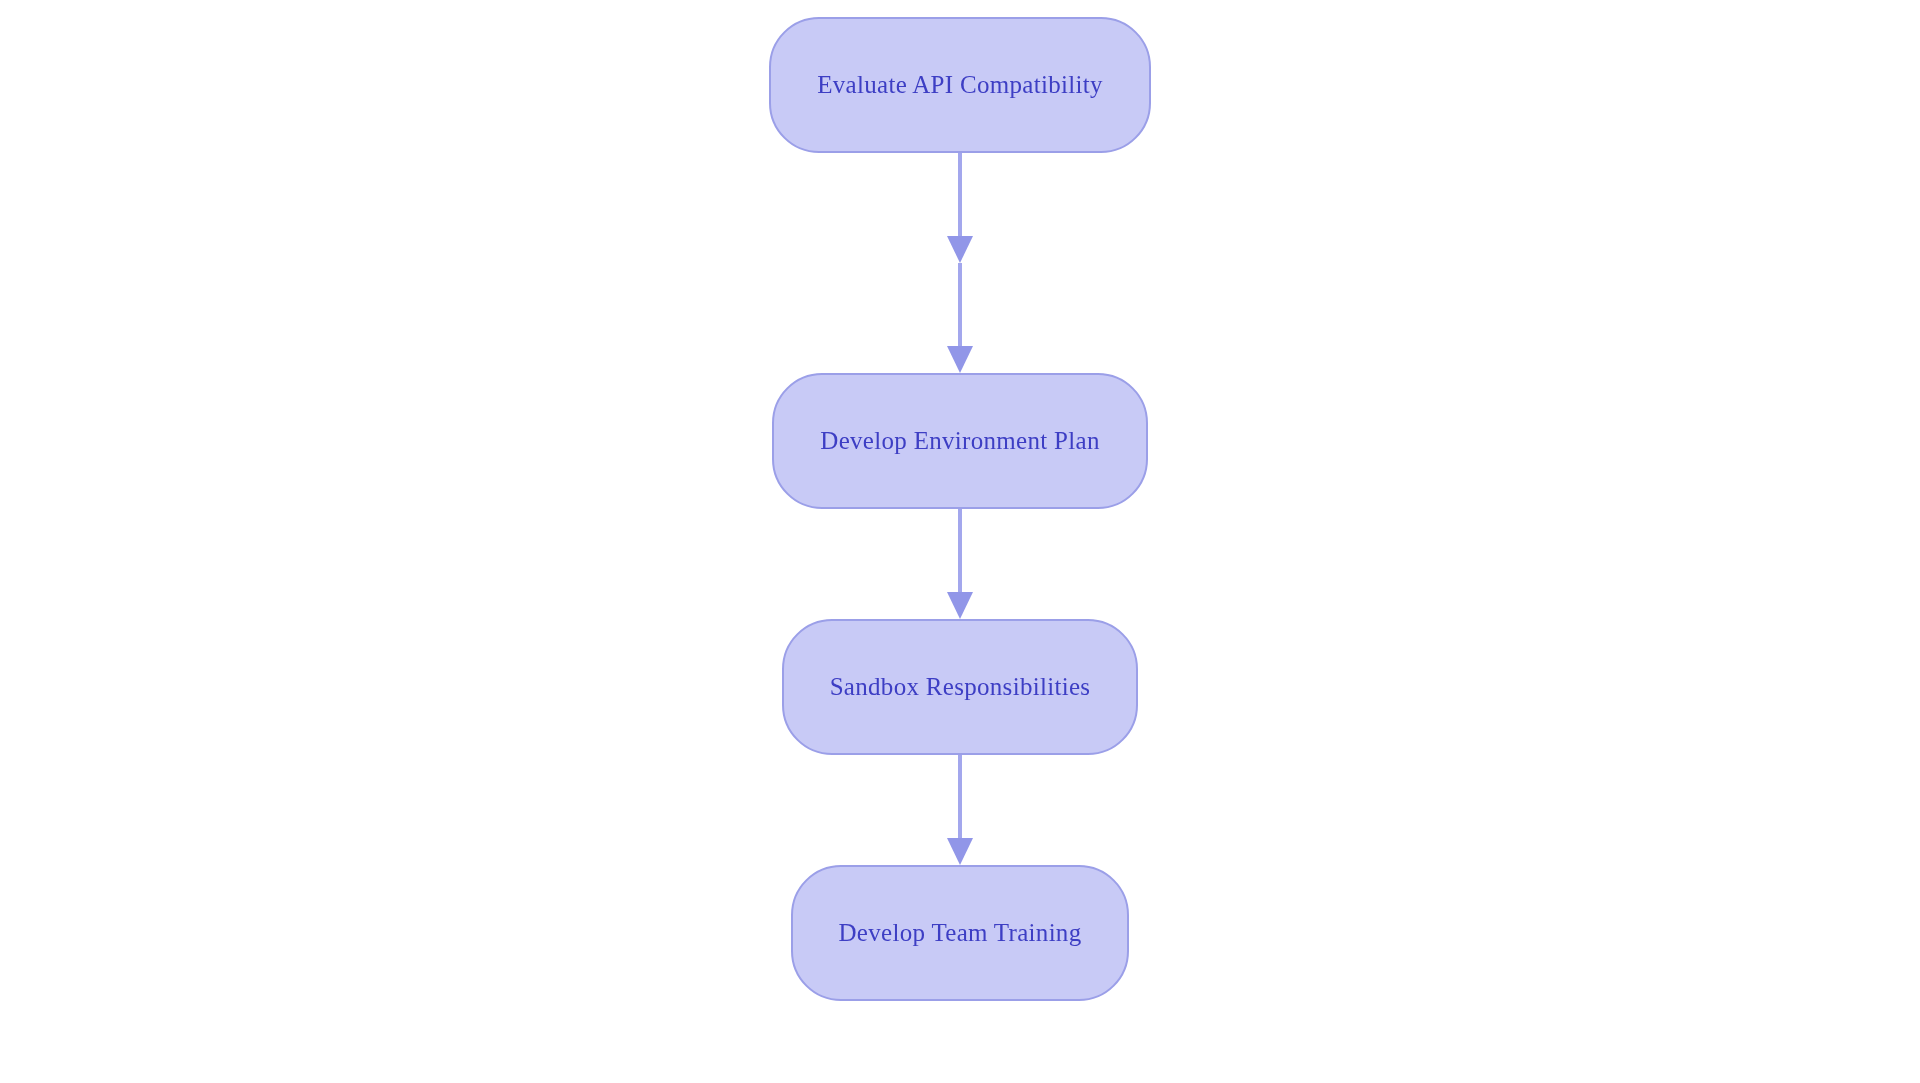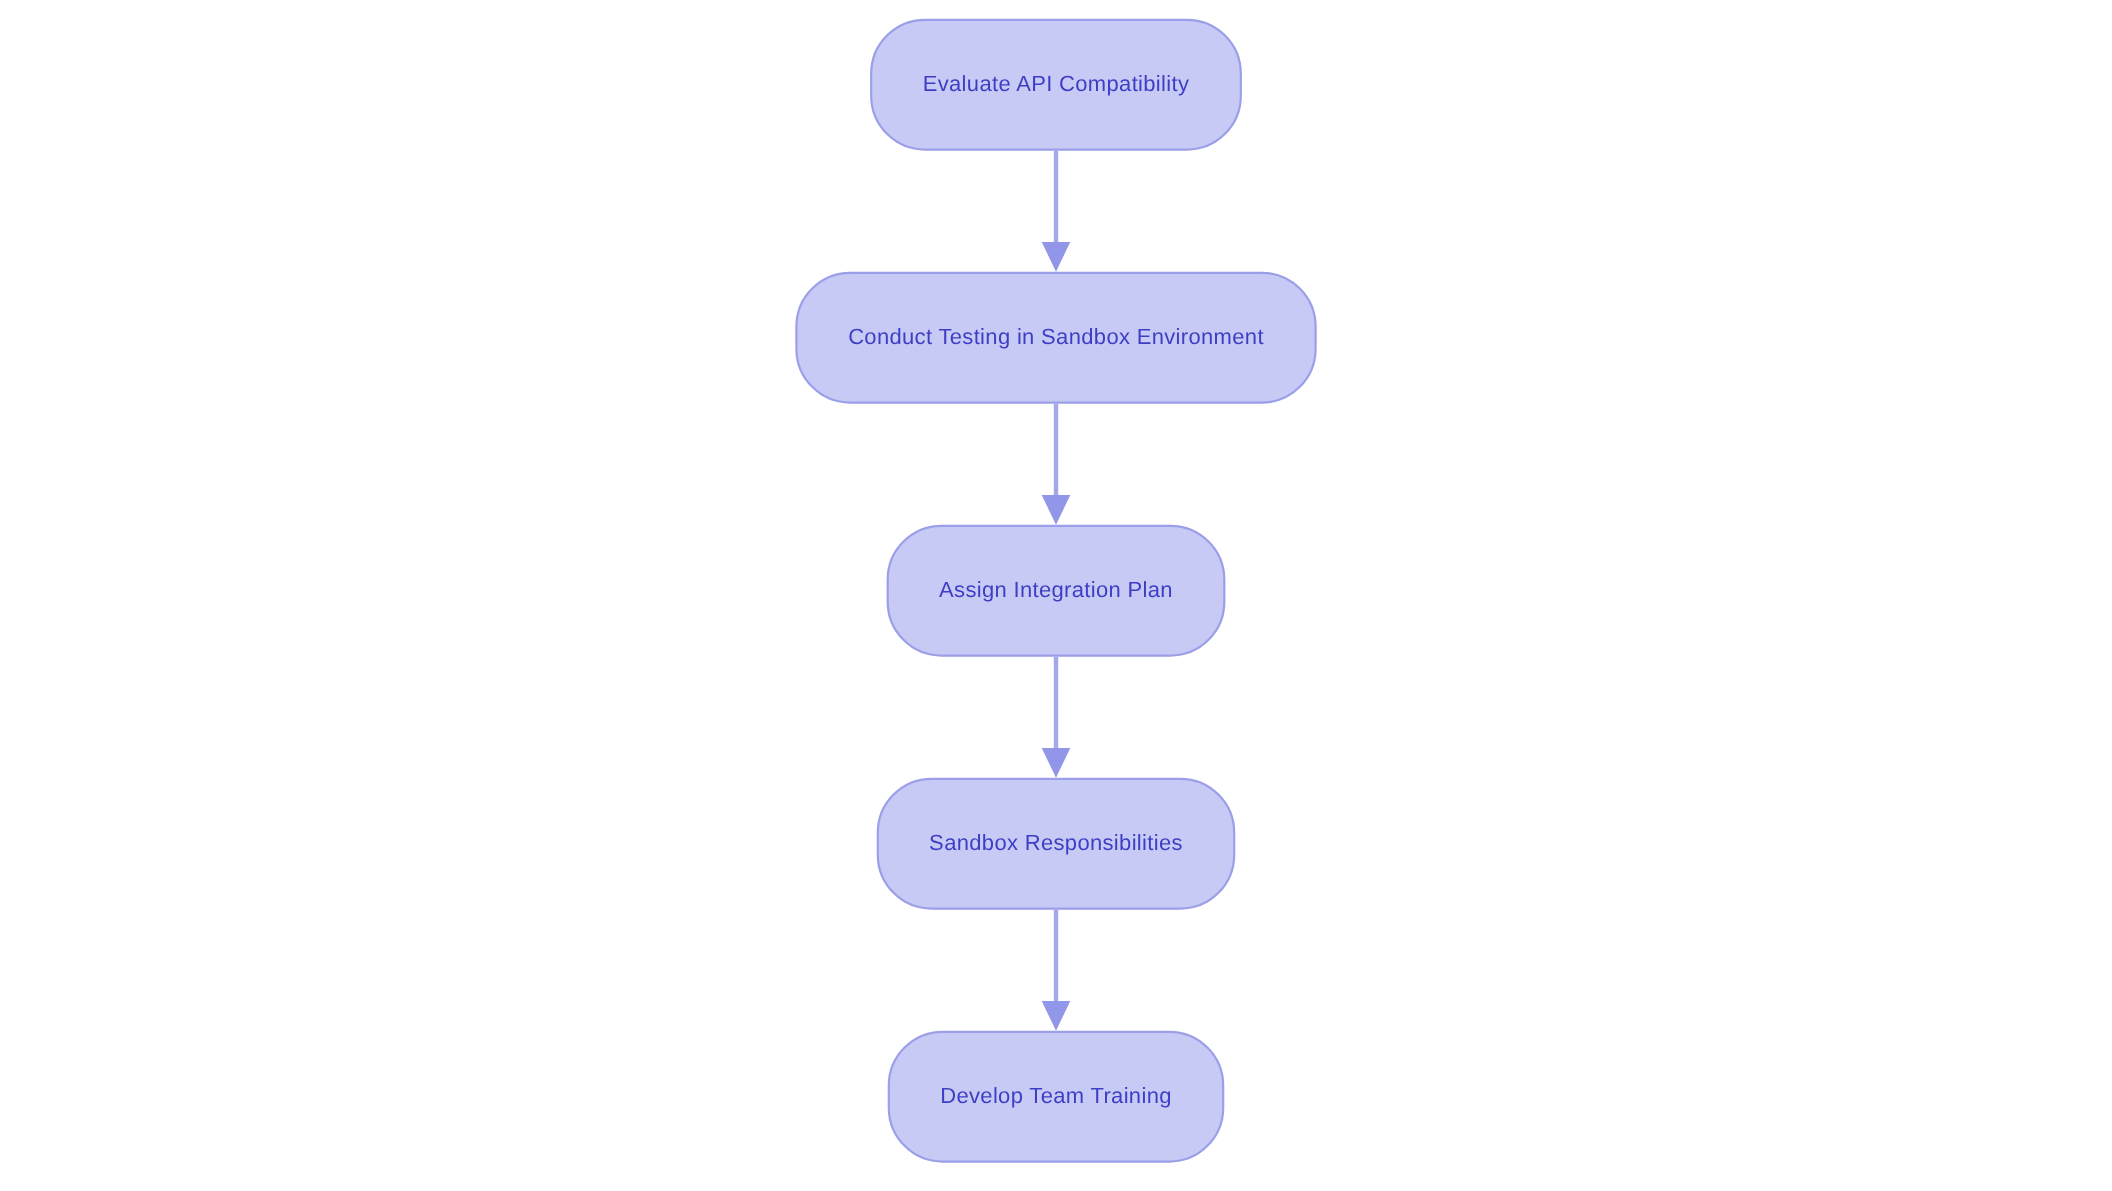--- a/index.html
+++ b/index.html
@@ -17,33 +17,34 @@
     width: 100%;
     height: 100%;
   }
   .flow {
     padding-top: 17px;
     display: flex;
     flex-direction: column;
     align-items: center;
   }
   .node {
-    height: 120px;
+    height: 136px;
     box-sizing: border-box;
     display: flex;
     align-items: center;
     justify-content: center;
     padding: 0 46px;
     border-radius: 50px;
     background: var(--node-fill, #c8caf6);
     border: 2px solid var(--node-border, #9b9fe8);
     color: var(--node-text, #3d3ec4);
-    font-size: 20px;
+    font-size: 25px;
     letter-spacing: 0.3px;
     white-space: nowrap;
+    font-family: Liberation Serif, serif;
   }
   .arrow {
     height: 110px;
     display: flex;
     flex-direction: column;
     align-items: center;
   }
   .arrow-line {
     width: 4px;
     flex: 1 1 auto;
@@ -60,26 +61,25 @@
 </head>
 <body style="background: rgb(255, 255, 255);">
 
 <main class="canvas">
   <div id="flow" class="flow">
       <div class="node">Evaluate API Compatibility</div>
       <div class="arrow">
         <div class="arrow-line"></div>
         <div class="arrow-head"></div>
       </div>
-      <div class="node">Conduct Testing in Sandbox Environment</div>
       <div class="arrow">
         <div class="arrow-line"></div>
         <div class="arrow-head"></div>
       </div>
-      <div class="node">Assign Integration Plan</div>
+      <div class="node">Develop Environment Plan</div>
       <div class="arrow">
         <div class="arrow-line"></div>
         <div class="arrow-head"></div>
       </div>
       <div class="node">Sandbox Responsibilities</div>
       <div class="arrow">
         <div class="arrow-line"></div>
         <div class="arrow-head"></div>
       </div>
       <div class="node">Develop Team Training</div>

